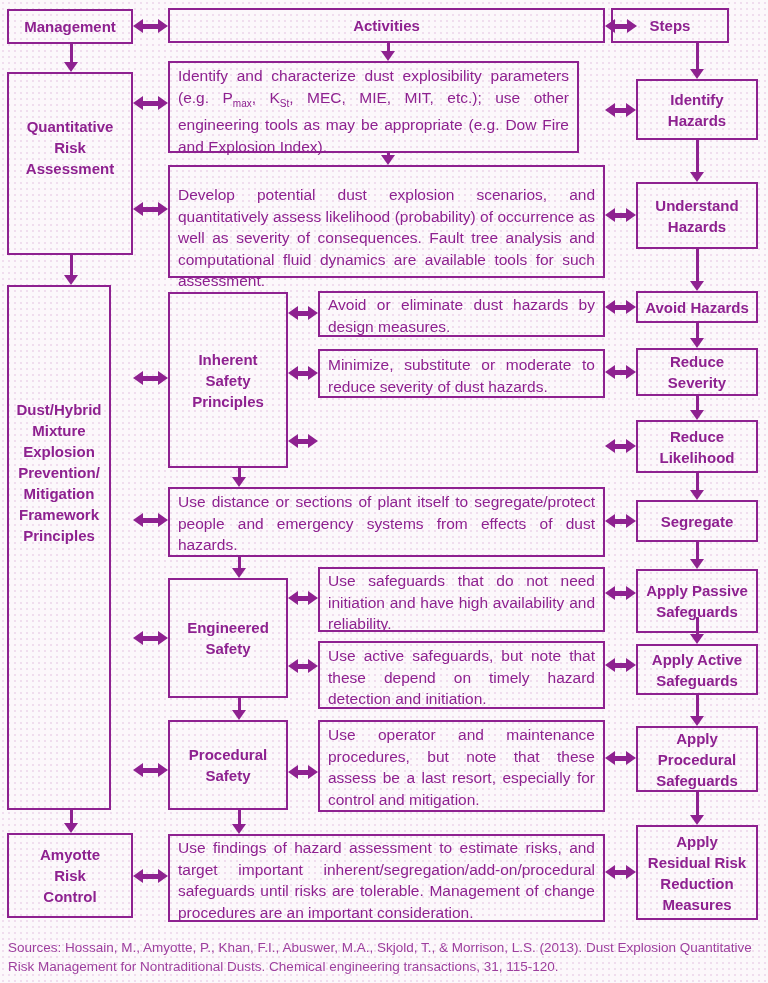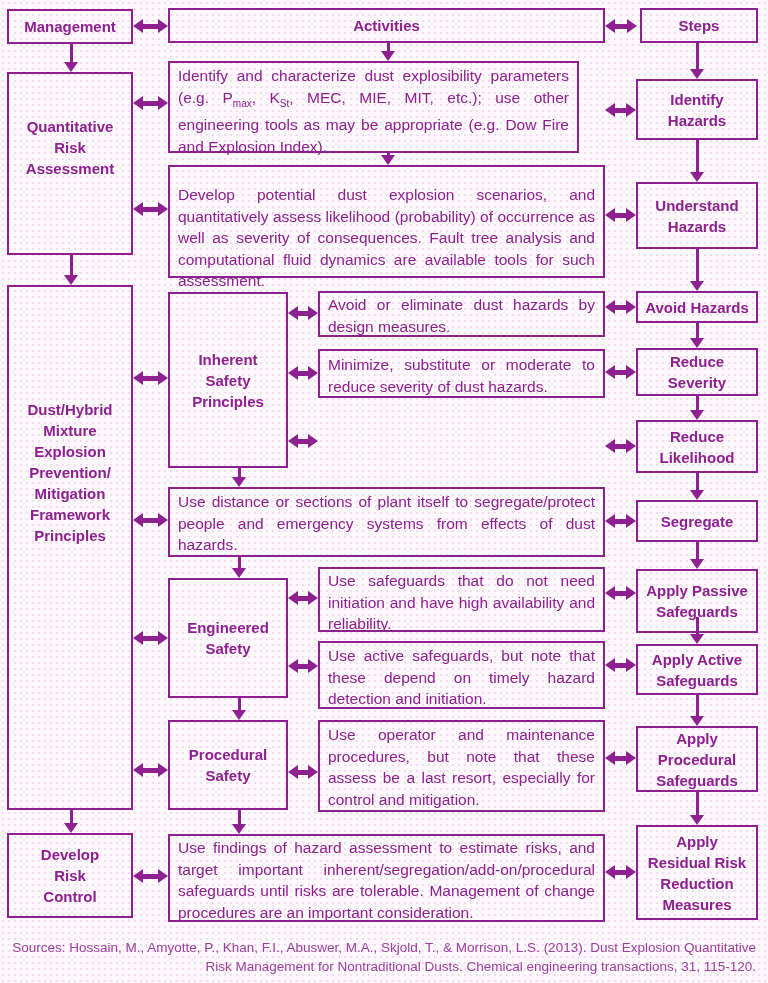--- a/index.html
+++ b/index.html
@@ -77,44 +77,44 @@
     border-right: 7px solid transparent;
     border-top: 10px solid var(--purple);
   }
   .footer {
     position: absolute;
     left: 8px; top: 938px;
     width: 748px;
     color: var(--footer);
     font-size: 13.5px;
     line-height: 19px;
-    text-align: right;
+    text-align: left;
     font-weight: normal;
   }
 </style>
 </head>
 <body>
 
 <div class="canvas">
 
   <div class="box" style="left:7px;top:9px;width:126px;height:35px">Management</div>
   <div class="box" style="left:168px;top:8px;width:437px;height:35px">Activities</div>
-  <div class="box" style="left:640px;top:8px;width:118px;height:35px">Steps</div>
+  <div class="box" style="left:611px;top:8px;width:118px;height:35px">Steps</div>
 
   <div class="box" style="left:7px;top:72px;width:126px;height:183px;padding-bottom:32px">Quantitative
 Risk
 Assessment</div>
-  <div class="box" style="left:7px;top:285px;width:126px;height:525px;padding-bottom:150px">Dust/Hybrid
+  <div class="box" style="left:7px;top:285px;width:104px;height:525px;padding-bottom:150px">Dust/Hybrid
 Mixture
 Explosion
 Prevention/
 Mitigation
 Framework
 Principles</div>
-  <div class="box" style="left:7px;top:833px;width:126px;height:85px">Develop
+  <div class="box" style="left:7px;top:833px;width:126px;height:85px">Amyotte
 Risk
 Control</div>
 
   <div class="box body" style="left:168px;top:61px;width:411px;height:92px"><span>Identify and characterize dust explosibility parameters (e.g. P</span><sub>max</sub><span>, K</span><sub>St</sub><span>, MEC, MIE, MIT, etc.); use other engineering tools as may be appropriate (e.g. Dow Fire and Explosion Index).</span></div>
   <div class="box body" style="left:168px;top:165px;width:437px;height:113px;padding-top:17px">Develop potential dust explosion scenarios, and quantitatively assess likelihood (probability) of occurrence as well as severity of consequences. Fault tree analysis and computational fluid dynamics are available tools for such assessment.</div>
 
   <div class="box" style="left:168px;top:292px;width:120px;height:176px">Inherent
 Safety
 Principles</div>
   <div class="box body" style="left:318px;top:349px;width:287px;height:49px;padding-top:3px">Minimize, substitute or moderate to reduce severity of dust hazards.</div>

